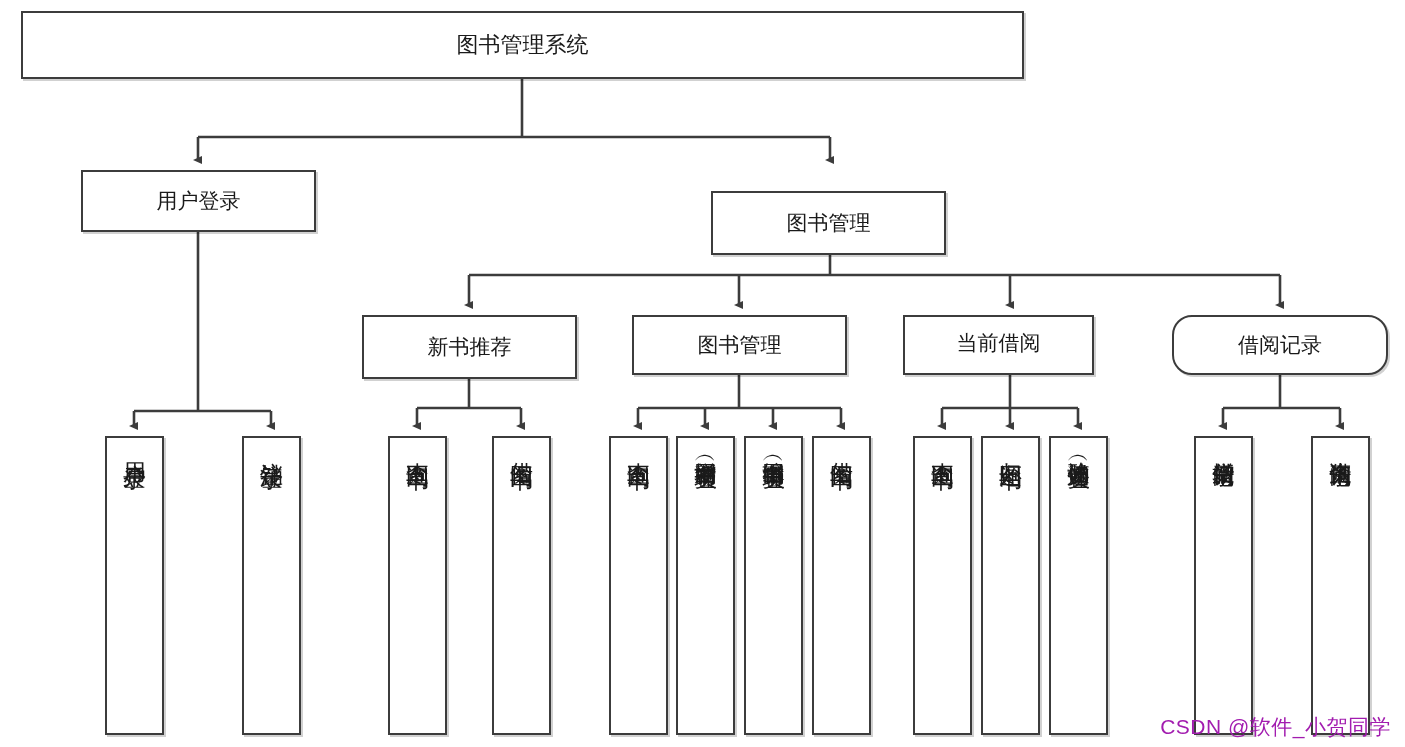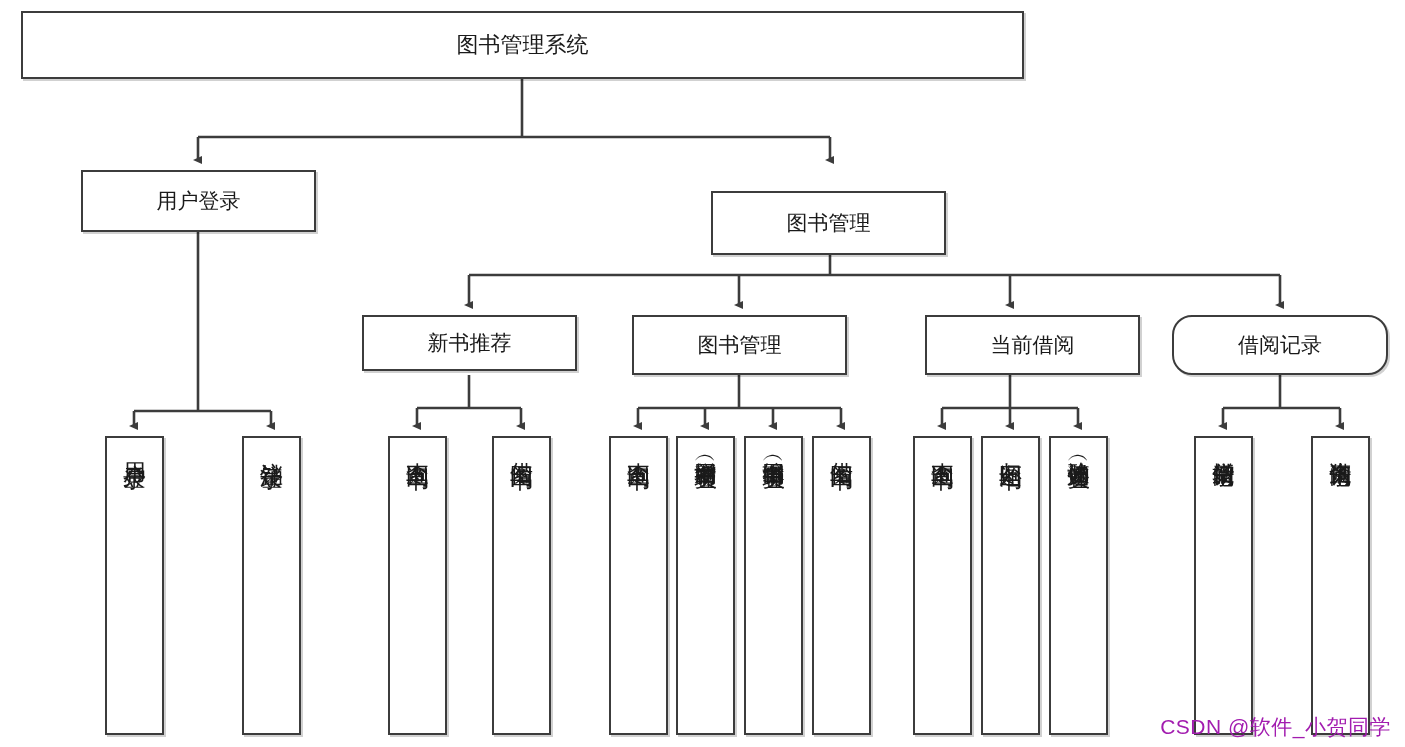--- a/index.html
+++ b/index.html
@@ -119,27 +119,27 @@
     <span class="lbl">图书管理系统</span>
   </div>
 
   <div class="node h" style="left:81px;top:170px;width:235px;height:62px;">
     <span class="lbl">用户登录</span>
   </div>
   <div class="node h" style="left:711px;top:170px;width:235px;height:64px;margin-top:21px;">
     <span class="lbl">图书管理</span>
   </div>
 
-  <div class="node h" style="left:362px;top:315px;width:215px;height:56px;">
+  <div class="node h" style="left:362px;top:315px;width:215px;height:64px;">
     <span class="lbl">新书推荐</span>
   </div>
   <div class="node h" style="left:632px;top:315px;width:215px;height:60px;">
     <span class="lbl">图书管理</span>
   </div>
-  <div class="node h" style="left:925px;top:315px;width:215px;height:60px;">
+  <div class="node h" style="left:903px;top:315px;width:191px;height:60px;font-family:Liberation Mono, monospace;">
     <span class="lbl">当前借阅</span>
   </div>
   <div class="node h" style="left:1172px;top:315px;width:216px;height:60px;border-radius:20px;">
     <span class="lbl">借阅记录</span>
   </div>
 
   <div class="node v" style="left:105px;top:436px;width:59px;height:299px;">
     <span class="lbl">用户登录</span>
   </div>
   <div class="node v" style="left:242px;top:436px;width:59px;height:299px;">

